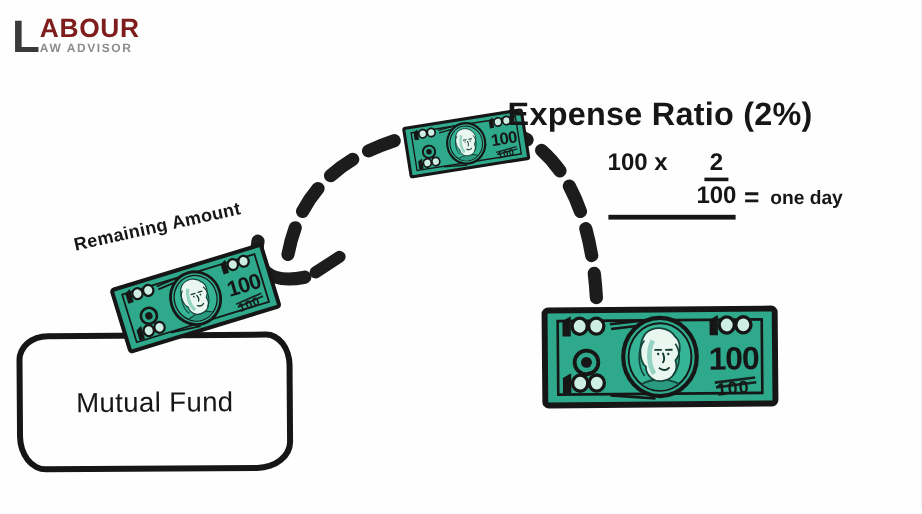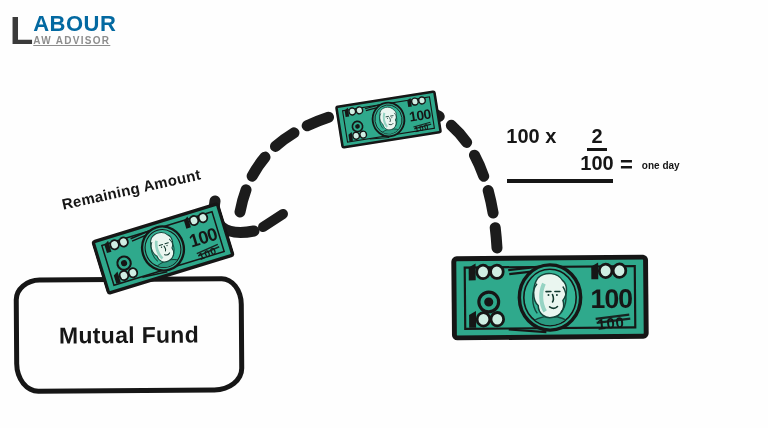--- a/index.html
+++ b/index.html
@@ -6,45 +6,45 @@
   .stage{
     position:relative;width:768px;height:428px;margin:0 auto;
     background:#fefefe;overflow:hidden;
     font-family:"Liberation Sans","DejaVu Sans",sans-serif;
     color:#161616;
   }
   
   .logo{position:absolute;left:10px;top:14px;display:flex;align-items:flex-start;}
   .logo-initial{font-size:38px;font-weight:bold;line-height:34px;color:#3a3a3a;letter-spacing:-1px;}
   .logo-col{display:flex;flex-direction:column;margin-left:1px;}
-  .logo-word{font-size:22px;line-height:20px;font-weight:bold;color:#0369a1;letter-spacing:.5px;}
-  .logo-sub{font-size:10px;font-weight:bold;color:#8d8d8d;letter-spacing:1.3px;margin-top:1px;text-decoration:underline;}
+  .logo-word{font-size:22px;line-height:20px;font-weight:bold;color:#7f1d1d;letter-spacing:.5px;}
+  .logo-sub{font-size:10px;font-weight:bold;color:#8d8d8d;letter-spacing:1.3px;margin-top:1px;}
   
   .title{position:absolute;left:423px;top:80px;font-size:27px;font-weight:bold;letter-spacing:.2px;}
   
   .formula{position:absolute;left:505px;top:125px;}
   .frac{display:flex;flex-direction:column;align-items:center;width:110px;}
   .num-row{display:flex;align-items:flex-start;font-size:20px;font-weight:bold;gap:24px;}
   .mini{display:flex;flex-direction:column;align-items:center;font-size:20px;font-weight:bold;}
   .mini-top{display:block;border-bottom:3.5px solid #161616;padding:0 4px 0 4px;}
   .mini-bot{display:block;padding-top:1px;}
   .main-bar{width:106px;border-top:4px solid #161616;margin:4px 0 2px 0;}
   .den{font-size:23px;font-weight:bold;letter-spacing:.8px;}
   .eq-block{position:absolute;left:620px;top:152px;display:flex;align-items:center;gap:9px;}
   .eq-sign{font-size:22px;font-weight:bold;}
-  .eq-result{display:flex;flex-direction:column;align-items:center;font-size:10px;font-weight:bold;line-height:17px;}
+  .eq-result{display:flex;flex-direction:column;align-items:center;font-size:16px;font-weight:bold;line-height:17px;}
   
   .mf-box{
     position:absolute;left:14px;top:277px;width:220px;height:106px;
     background:#fefefe;border:5px solid #161616;
     border-radius:26px 22px 30px 24px / 22px 28px 24px 30px;
     transform:rotate(-.4deg);
     display:flex;align-items:center;justify-content:center;
   }
-  .mf-label{font-size:23px;font-weight:bold;letter-spacing:.3px;}
+  .mf-label{font-size:23px;font-weight:normal;letter-spacing:.3px;}
   
   .remaining{
     position:absolute;left:62px;top:196px;font-size:15px;font-weight:bold;
     transform:rotate(-12.5deg);transform-origin:left center;letter-spacing:.3px;white-space:nowrap;
   }
   
   .arc-layer{position:absolute;left:0;top:0;width:768px;height:428px;}
   .bill{position:absolute;}
   .bill-remaining{left:96px;top:219px;width:134px;height:59px;transform:rotate(-17deg);}
   .bill-top{left:337px;top:97px;width:103px;height:45px;transform:rotate(-9deg);}
@@ -134,20 +134,21 @@
   </svg>
   <svg class="bill bill-top" viewBox="0 0 200 88">
     <use href="#bill-art"></use>
   </svg>
   <svg class="bill bill-big" viewBox="0 0 200 88">
     <use href="#bill-art"></use>
   </svg>
 
   <div class="remaining">Remaining Amount</div>
 
+  <div class="title">Expense Ratio (2%)</div>
 
   <div class="formula">
     <div class="frac">
       <div class="num-row">
         <span>100 x</span>
         <span class="mini">
           <span class="mini-top">2</span>
           <span class="mini-bot">100</span>
         </span>
       </div>

